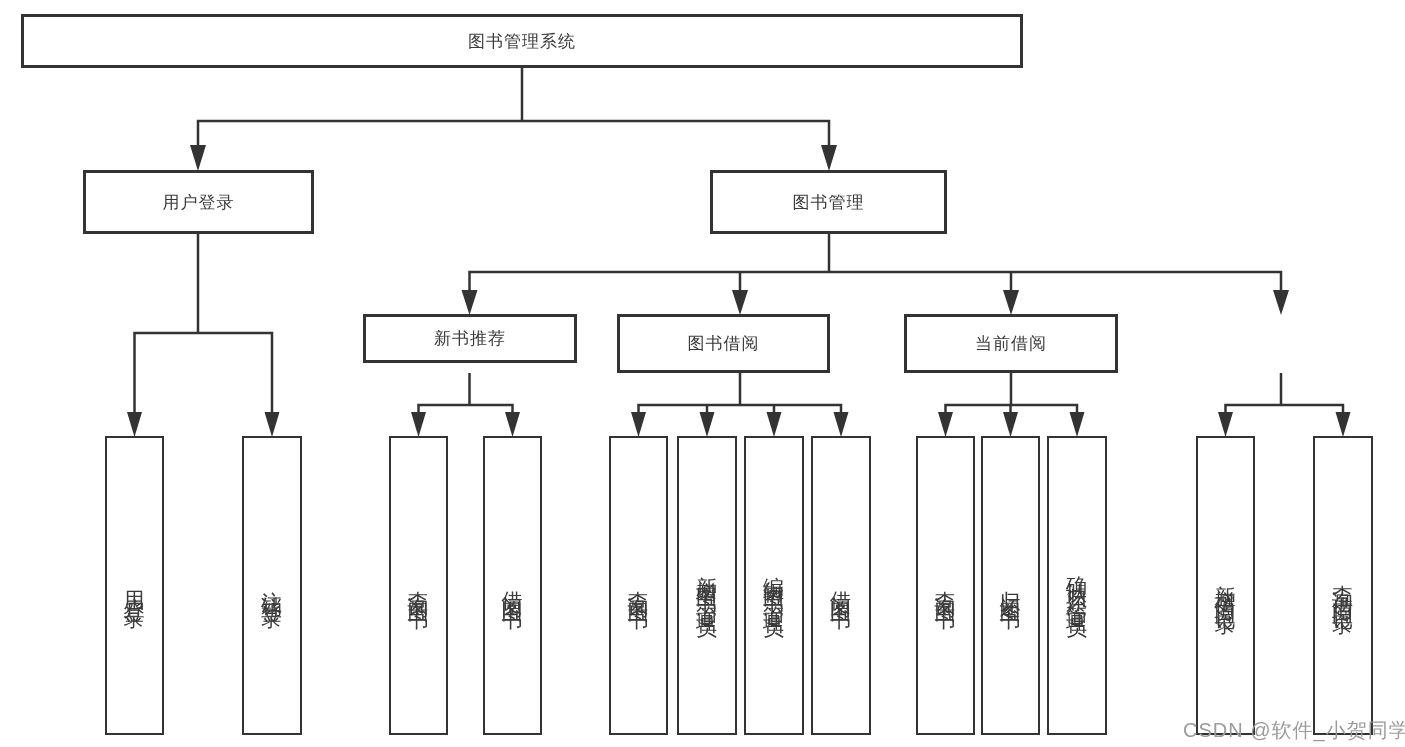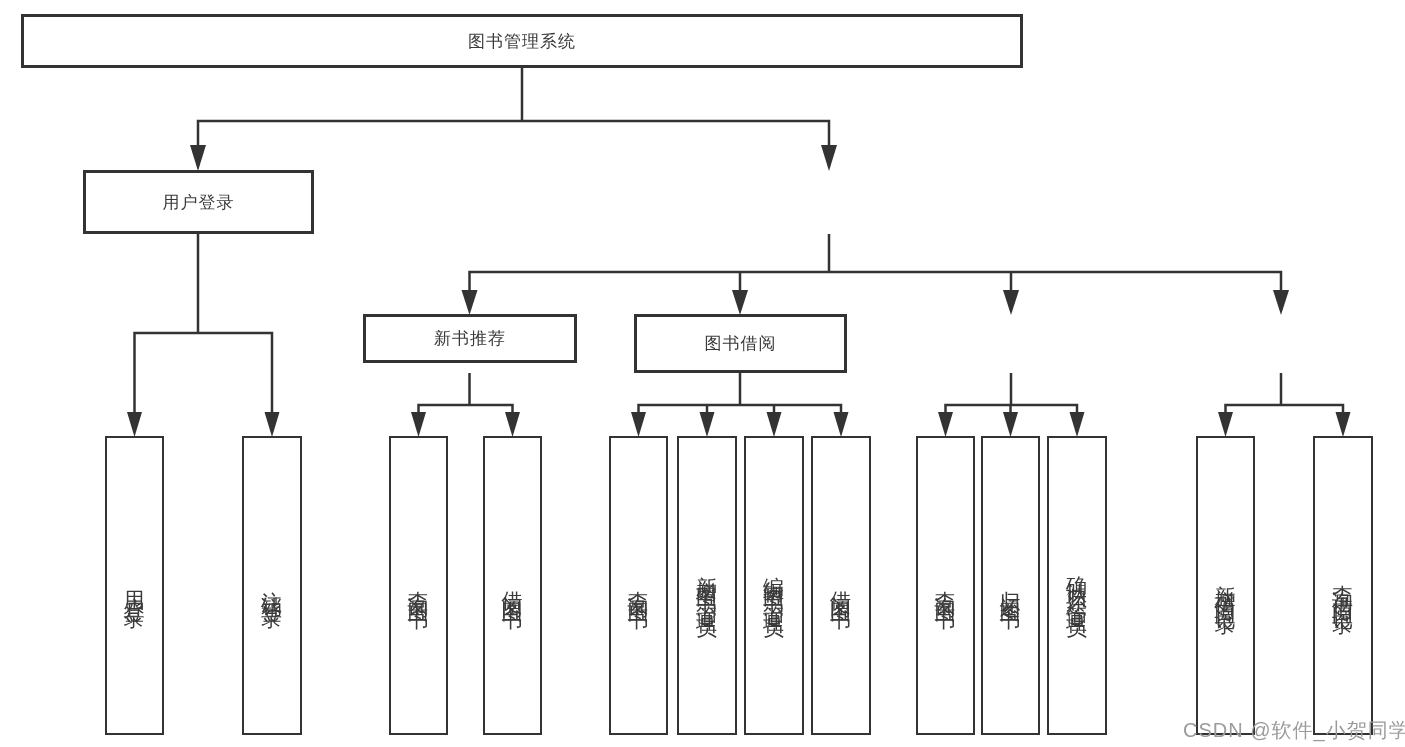--- a/index.html
+++ b/index.html
@@ -97,23 +97,25 @@
       <polygon points="1003,412 1018,412 1010.5,437"></polygon>
       <polygon points="1069.5,412 1084.5,412 1077,437"></polygon>
       <polygon points="1218,412 1233,412 1225.5,437"></polygon>
       <polygon points="1335.5,412 1350.5,412 1343,437"></polygon>
     </g>
   </svg>
 
   <div class="node" style="left:21px;top:14px;width:1002px;height:54px;">图书管理系统</div>
 
   <div class="node" style="left:83px;top:170px;width:231px;height:64px;">用户登录</div>
+  <div class="node" style="left:710px;top:170px;width:237px;height:64px;">图书管理</div>
 
   <div class="node" style="left:363px;top:314px;width:214px;height:49px;">新书推荐</div>
-  <div class="node" style="left:634px;top:314px;width:213px;height:59px;">图书借阅</div>
+  <div class="node" style="left:617px;top:314px;width:213px;height:59px;">图书借阅</div>
+  <div class="node" style="left:904px;top:314px;width:214px;height:59px;">当前借阅</div>
 
   <div class="node leaf" style="left:105px;top:436px;width:59px;height:299px;">用户登录</div>
   <div class="node leaf" style="left:242px;top:436px;width:60px;height:299px;">注销登录</div>
 
   <div class="node leaf" style="left:389px;top:436px;width:59px;height:299px;">查询图书</div>
   <div class="node leaf" style="left:483px;top:436px;width:59px;height:299px;">借阅图书</div>
 
   <div class="node leaf" style="left:609px;top:436px;width:59px;height:299px;">查询图书</div>
   <div class="node leaf" style="left:677px;top:436px;width:60px;height:299px;">新增图书（管理员）</div>
   <div class="node leaf" style="left:744px;top:436px;width:60px;height:299px;">编辑图书（管理员）</div>

